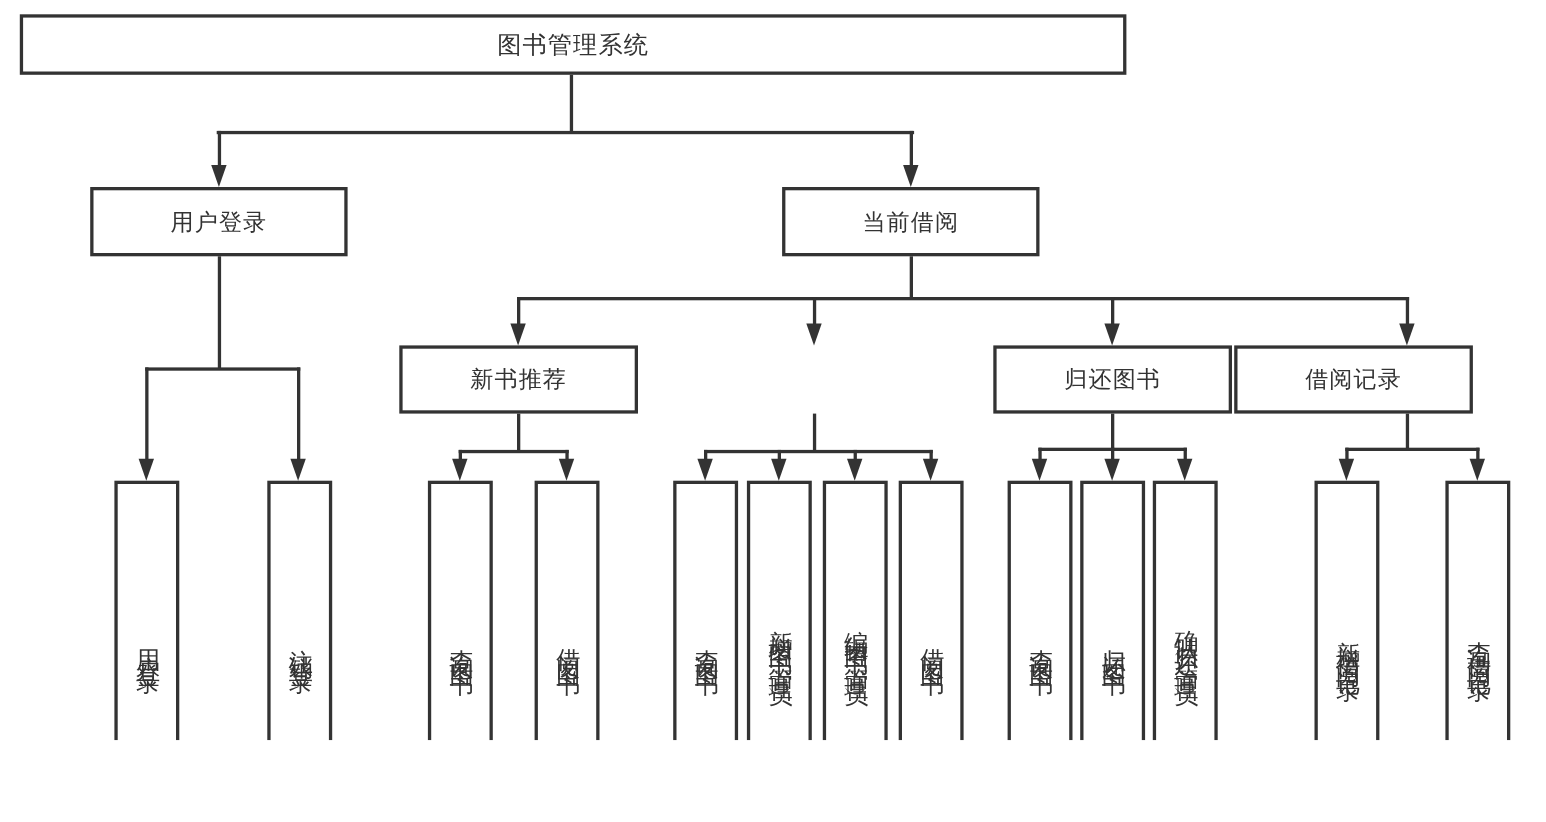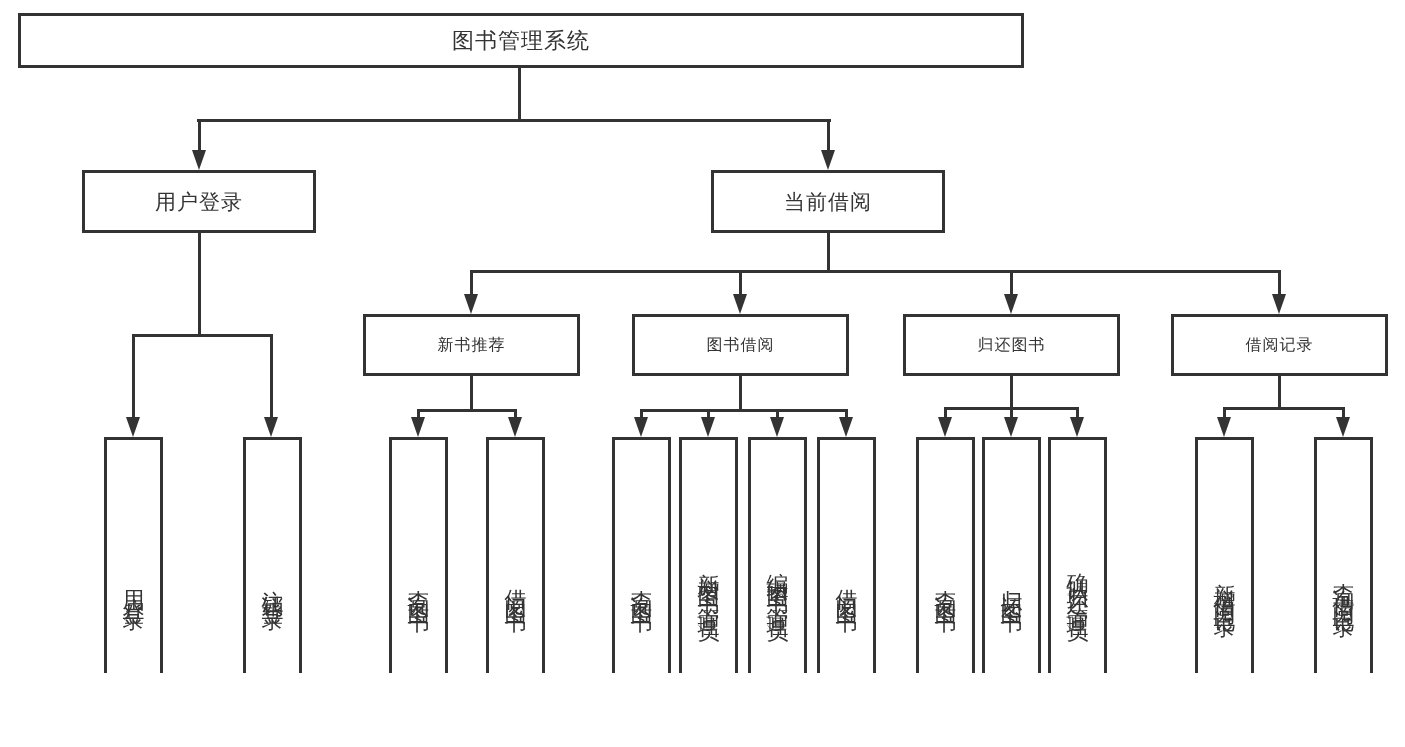--- a/index.html
+++ b/index.html
@@ -6,21 +6,21 @@
   .canvas{
     position:relative;width:1405px;height:673px;background:#ffffff;
     font-family:"DejaVu Sans","Liberation Sans",sans-serif;color:#333333;overflow:hidden;
   }
   .node{
     position:absolute;box-sizing:border-box;border:3px solid #333333;background:#ffffff;
     display:flex;align-items:center;justify-content:center;text-align:center;
   }
   .root{left:18px;top:13px;width:1006px;height:55px;font-size:22px;letter-spacing:1px;}
   .l2{top:170px;width:234px;height:63px;font-size:21px;letter-spacing:1px;}
-  .l3{top:314px;width:217px;height:62px;font-size:16px;letter-spacing:1px;}
+  .l3{top:314px;width:217px;height:62px;font-size:21px;letter-spacing:1px;}
   .leaf{top:437px;width:59px;height:298px;}
   .vlabel{
     writing-mode:vertical-rl;text-orientation:upright;
     font-size:22px;letter-spacing:7px;line-height:1.1;white-space:nowrap;
   }
   .hline,.vline{position:absolute;background:#333333;}
   .hline{height:3px;}
   .vline{width:3px;}
   .arrow{
     position:absolute;width:0;height:0;
@@ -44,27 +44,24 @@
   <div class="node l2" style="left:82px;">
     <span>用户登录</span>
   </div>
   <div class="node l2" style="left:711px;">
     <span>当前借阅</span>
   </div>
 
   <div class="node l3" style="left:363px;">
     <span>新书推荐</span>
   </div>
-  <div class="node l3" style="left:632px;">
-    <span>图书借阅</span>
-  </div>
   <div class="node l3" style="left:903px;">
     <span>归还图书</span>
   </div>
-  <div class="node l3" style="left:1171px;">
+  <div class="node l3" style="left:1122px;">
     <span>借阅记录</span>
   </div>
 
   <div class="node leaf" style="left:104px;">
     <span class="vlabel">用户登录</span>
   </div>
   <div class="node leaf" style="left:243px;">
     <span class="vlabel">注销登录</span>
   </div>
 

